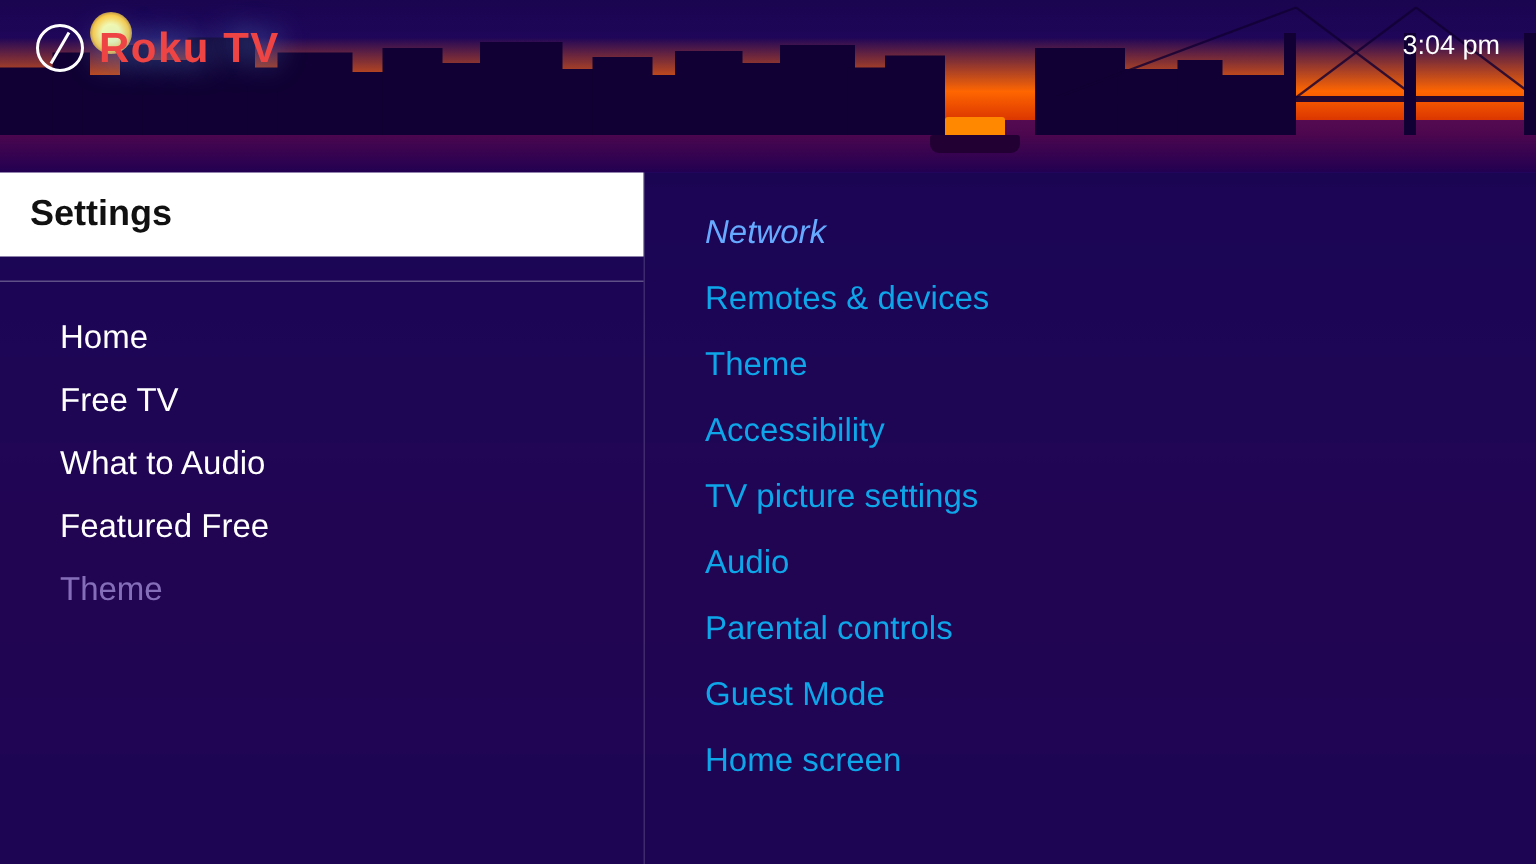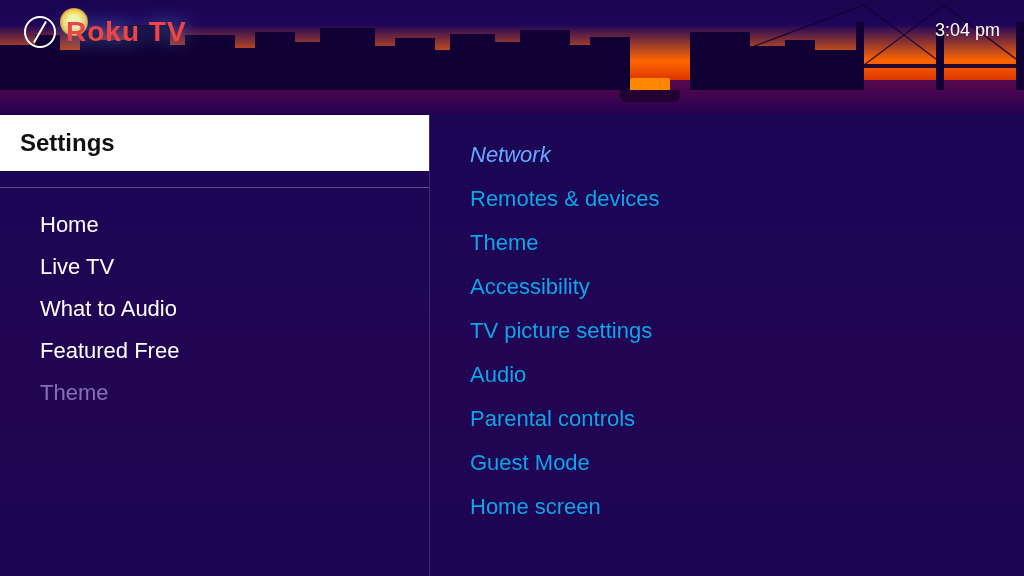--- a/index.html
+++ b/index.html
@@ -291,21 +291,21 @@
 <div class="content">
 
   <div class="sidebar">
     <div class="settings-header">Settings</div>
     <div class="divider"></div>
 
     <div class="sidebar-item">
       <span>Home</span>
     </div>
     <div class="sidebar-item">
-      <span>Live TV</span>
+      <span>Free TV</span>
     </div>
     <div class="sidebar-item">
       <span>What to Audio</span>
     </div>
     <div class="sidebar-item">
       <span>Featured Free</span>
     </div>
     <div class="sidebar-item muted">
       <span>Theme</span>
     </div>

